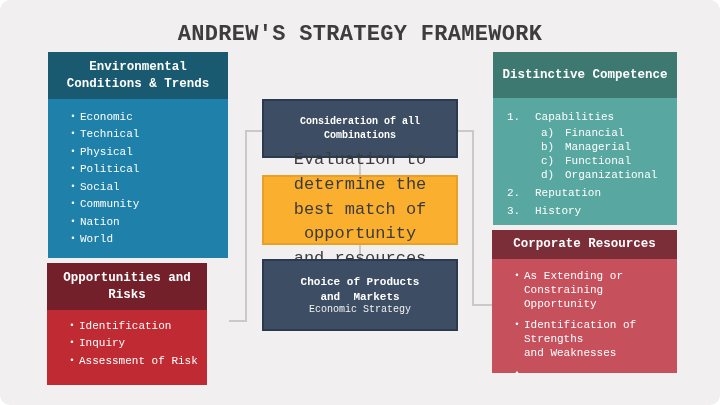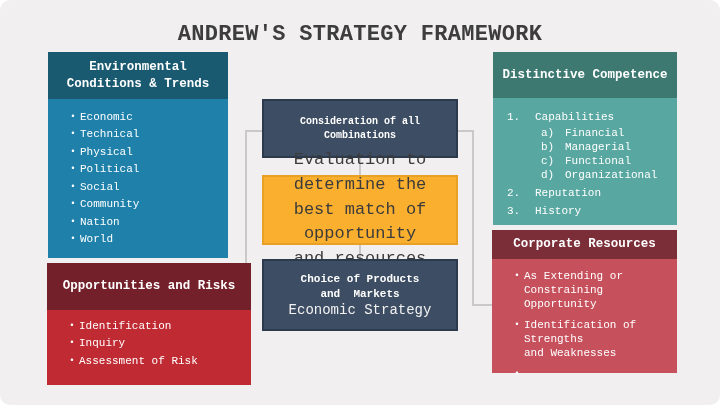--- a/index.html
+++ b/index.html
@@ -20,21 +20,21 @@
     display:flex; align-items:center; justify-content:center;
     white-space:pre-wrap; line-height:1.3; width:100%;
     box-sizing:border-box; padding:0 6px;
   }
   .pbody { width:100%; box-sizing:border-box; }
   
   #lt { left:48px; top:52px; width:180px; }
   #lt .hdr { height:47px; background:var(--teal-header,#1a5a71); }
   #lt .pbody { height:159px; background:var(--teal-body,#1f81aa); padding-top:9px; }
   
-  #lb { left:47px; top:263px; width:204px; }
+  #lb { left:47px; top:263px; width:160px; }
   #lb .hdr { height:47px; background:var(--maroon-header-left,#74202a); }
   #lb .pbody { height:75px; background:var(--red-body-left,#c02b33); padding-top:7px; }
   
   #rt { left:493px; top:52px; width:184px; }
   #rt .hdr { height:46px; background:var(--green-header,#3d7971); }
   #rt .pbody { height:127px; background:var(--green-body,#58a7a1); padding-top:8px; }
   
   #rb { left:492px; top:230px; width:185px; }
   #rb .hdr { height:29px; background:var(--maroon-header-right,#7b2d38); }
   #rb .pbody { height:114px; background:var(--rose-body-right,#c6505c); padding-top:10px; }
@@ -67,21 +67,21 @@
   #cb-mid {
     top:175px; height:70px; background:var(--amber-box,#fbaf2f);
     border:2px solid var(--amber-border,#e8a125); color:#3b3b3b;
     font-size:17px; white-space:pre-wrap; line-height:1.45;
   }
   #cb-bot {
     top:259px; height:72px; background:var(--slate-box,#3d4d63);
     border:2px solid var(--slate-border,#2b3a4d); color:#fff;
   }
   #cb-bot .cb-title { font-size:11px; font-weight:bold; white-space:pre-wrap; line-height:1.35; }
-  #cb-bot .cb-sub { font-size:14px; margin-top:0; color:#f2f2f2; }
+  #cb-bot .cb-sub { font-size:10px; margin-top:0; color:#f2f2f2; }
 
   .conn { position:absolute; background:var(--connector,#c9c9c9); }
 </style>
 </head>
 <body>
 
 <div class="stage">
 
   <h1 class="title">ANDREW'S STRATEGY FRAMEWORK</h1>
 

